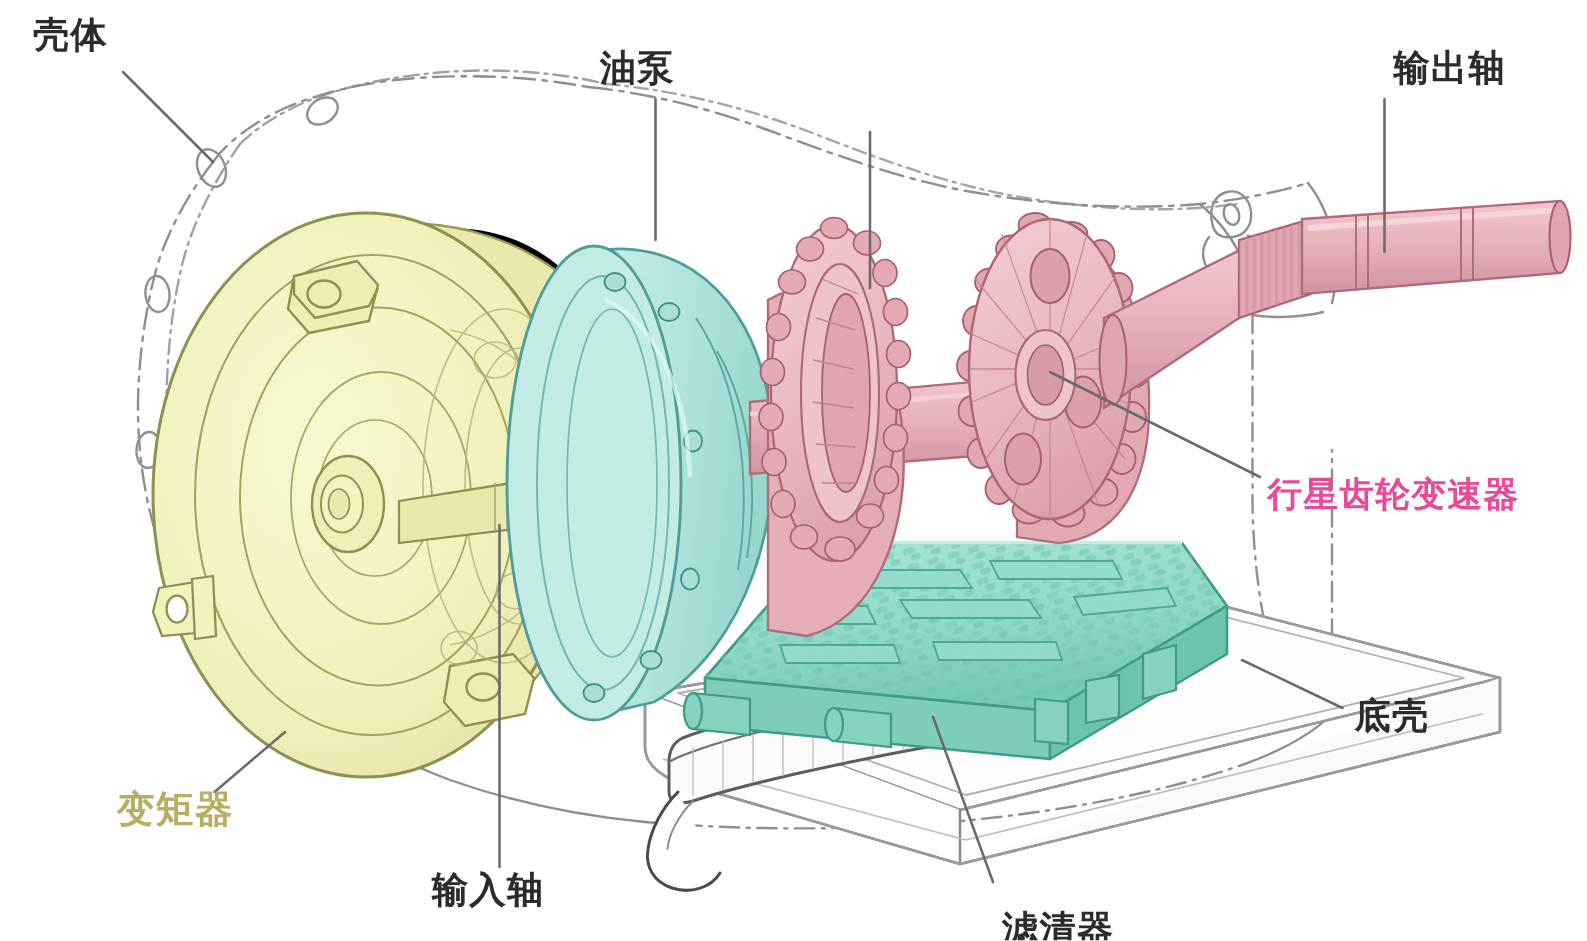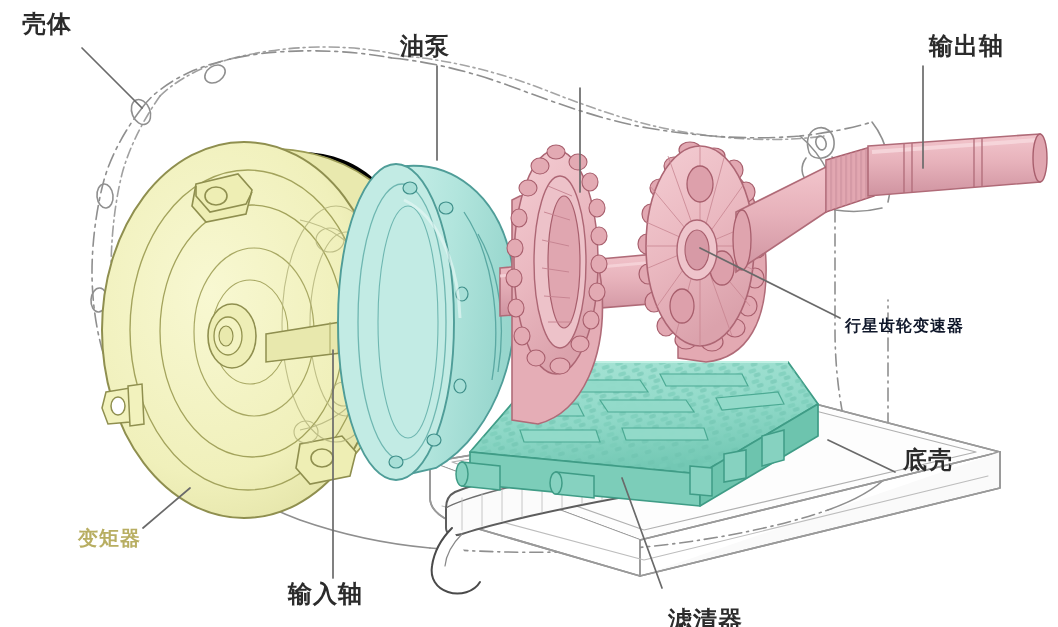--- a/index.html
+++ b/index.html
@@ -33,26 +33,26 @@
     white-space: nowrap;
     letter-spacing: 1px;
     line-height: 1;
     user-select: none;
   }
   .label-dark {
     color: #2b2b2b;
     font-size: 24px;
   }
   .label-pink {
-    color: #0f172a;
-    font-size: 16px;
+    color: #ec4899;
+    font-size: 23px;
   }
   .label-olive {
     color: #b8ae62;
-    font-size: 20px;
+    font-size: 25px;
   }
 </style>
 </head>
 <body>
 
 <div id="stage">
 
   <svg id="diagram-svg" viewBox="0 0 1058 627">
     <defs>
 
@@ -426,21 +426,21 @@
   </svg>
 
   <div class="label label-dark" style="left:22px; top:12px;">壳体</div>
 
   <div class="label label-dark" style="left:400px; top:34px;">油泵</div>
 
   <div class="label label-dark" style="left:893px; top:34px;margin-left:36px;">输出轴</div>
 
   <div class="label label-pink" style="left:845px; top:318px;">行星齿轮变速器</div>
 
-  <div class="label label-dark" style="left:903px; top:448px;">底壳</div>
+  <div class="label label-dark" style="left:903px; top:466px;">底壳</div>
 
   <div class="label label-dark" style="left:668px; top:608px;">滤清器</div>
 
   <div class="label label-dark" style="left:288px; top:582px;">输入轴</div>
 
   <div class="label label-olive" style="left:78px; top:528px;">变矩器</div>
 
 </div>
 
 </body></html>

